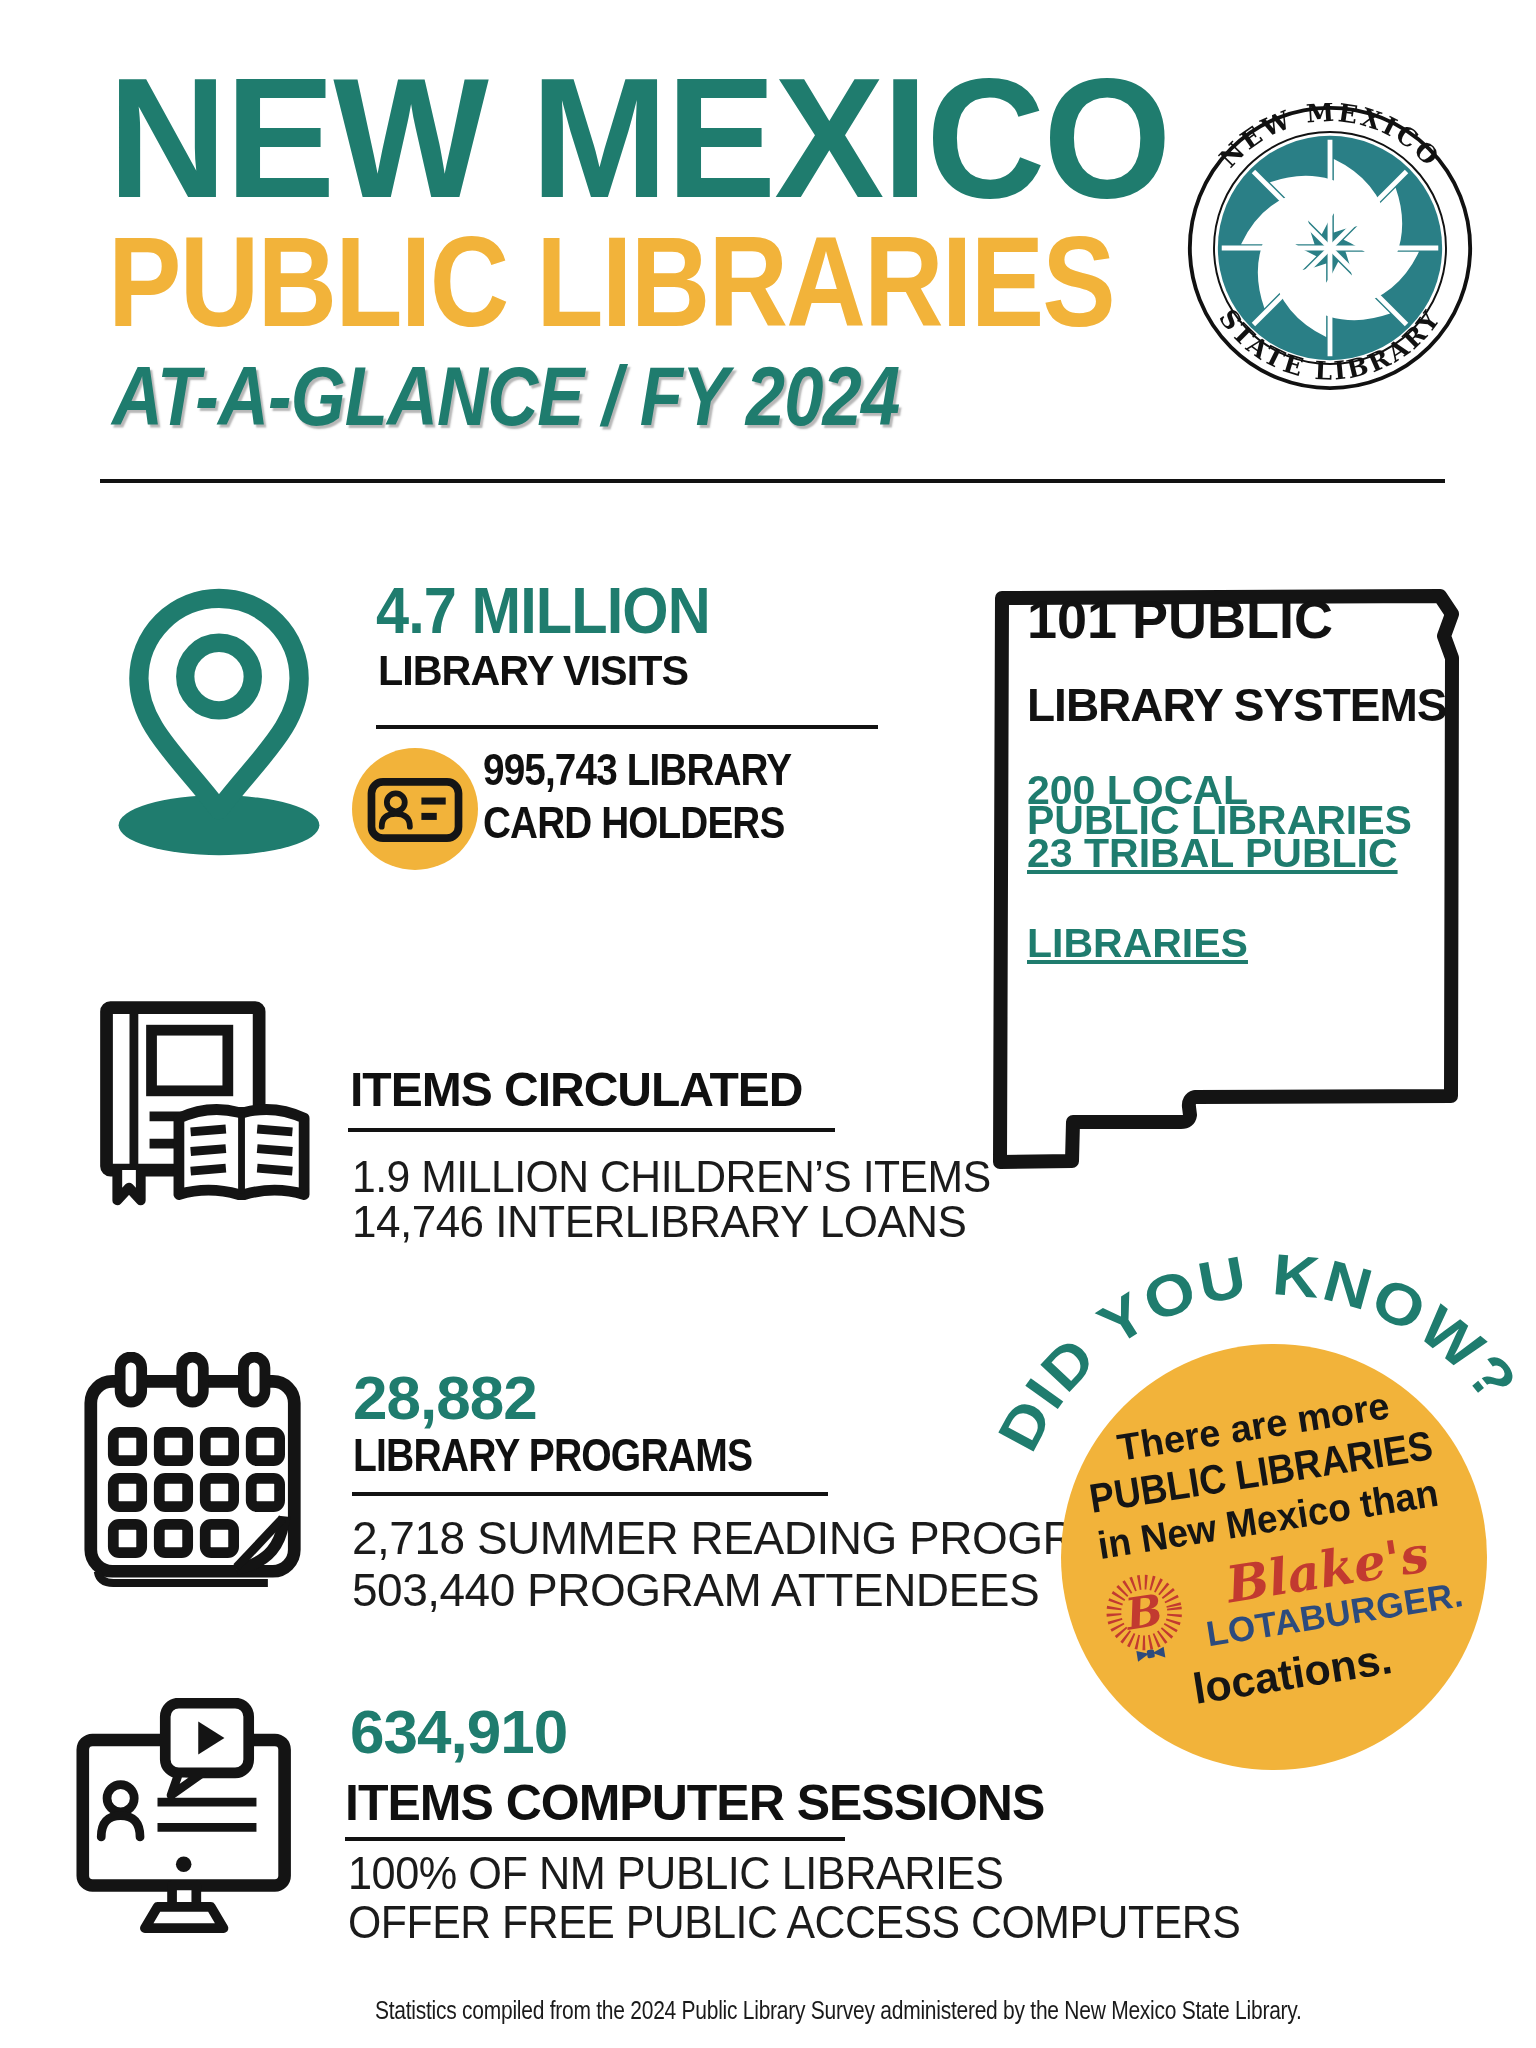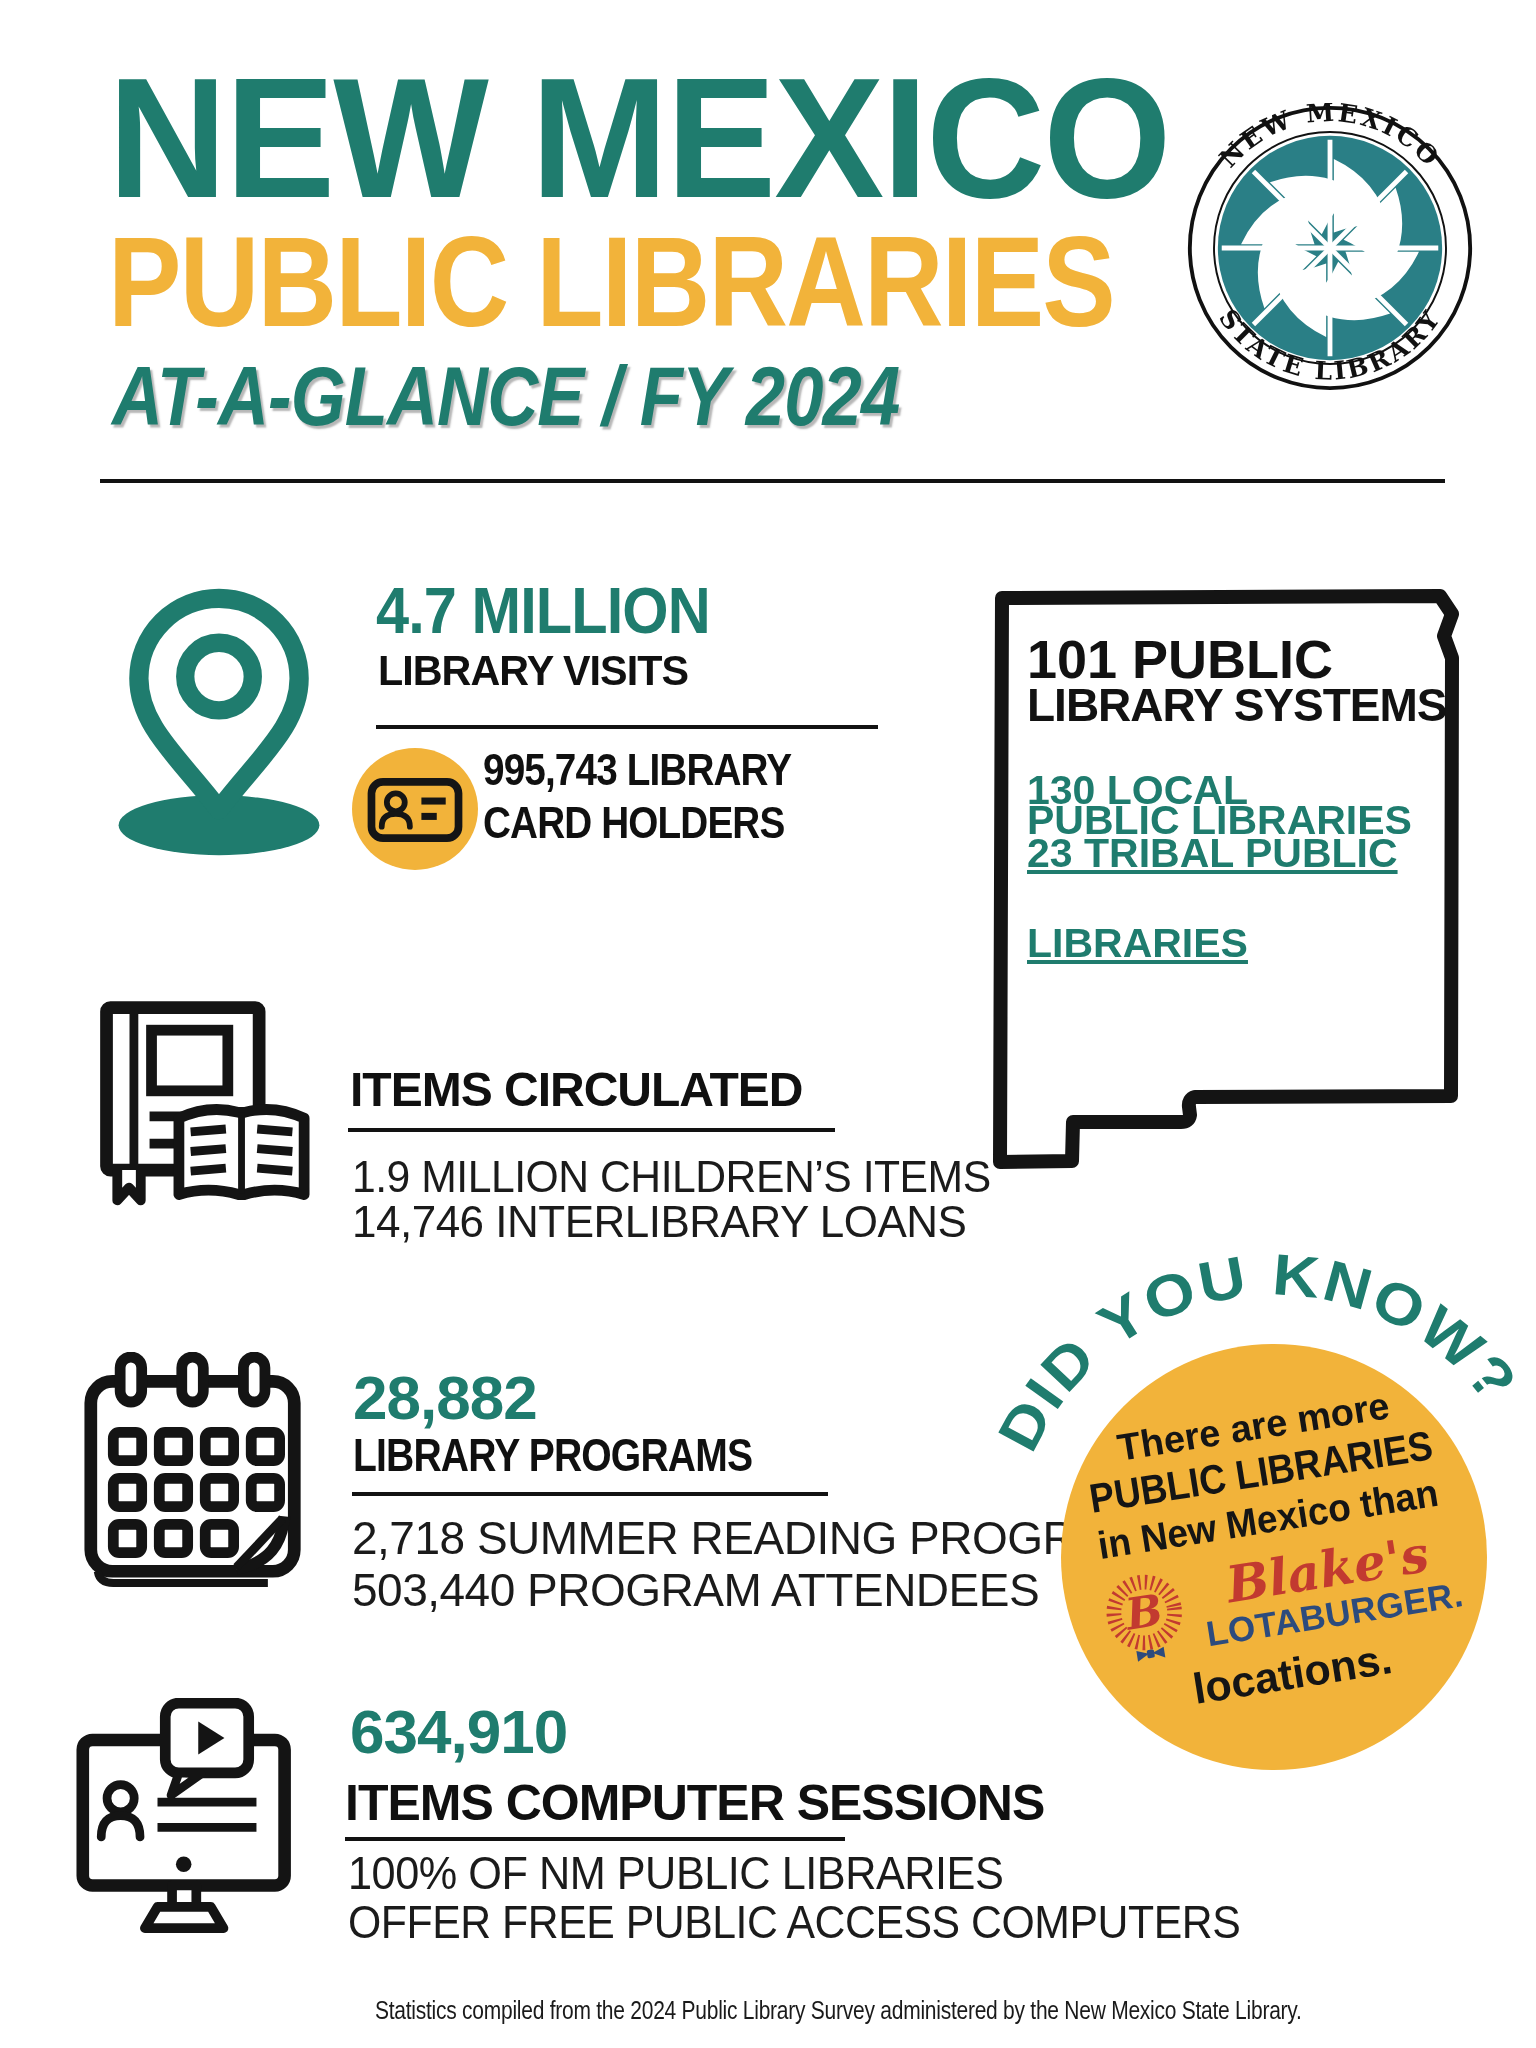--- a/index.html
+++ b/index.html
@@ -106,23 +106,23 @@
     <line x1="43" y1="18" x2="62" y2="18" stroke="#151515" stroke-width="5.5"></line>
     <line x1="43" y1="30" x2="55" y2="30" stroke="#151515" stroke-width="5.5"></line>
   </svg>
   <div class="abs lbl" style="left:483px;top:748px;font-size:44px;transform:scaleX(0.88);">995,743 LIBRARY</div>
   <div class="abs lbl" style="left:483px;top:801px;font-size:44px;transform:scaleX(0.88);">CARD HOLDERS</div>
 
   <svg class="abs" style="left:988px;top:588px;" width="480" height="590" viewBox="0 0 480 590">
     <path d="M 14 10 L 452 8 L 464 26 L 456 48 L 464 70 L 463 508 L 207 509
              Q 200 511 201 519 L 202 527 Q 201 534 193 534 L 85 534 L 84 573 L 12 574 Z" fill="none" stroke="#141414" stroke-width="14" stroke-linejoin="round" stroke-linecap="round"></path>
   </svg>
-  <div class="maptxt ink" style="left:1027px;top:632px;font-size:54px;letter-spacing:0;">101 PUBLIC</div>
+  <div class="maptxt ink" style="left:1027px;top:592px;font-size:54px;letter-spacing:0;">101 PUBLIC</div>
   <div class="maptxt ink" style="left:1027px;top:682px;font-size:46px;letter-spacing:-1px;">LIBRARY SYSTEMS</div>
-  <div class="maptxt teal" style="left:1027px;top:770px;font-size:41px;">130 LOCAL</div>
+  <div class="maptxt teal" style="left:1027px;top:770px;font-size:41px;">200 LOCAL</div>
   <div class="maptxt teal" style="left:1027px;top:800px;font-size:41px;">PUBLIC LIBRARIES</div>
   <div class="maptxt teal" style="left:1027px;top:833px;font-size:41px;text-decoration:underline;">23 TRIBAL PUBLIC</div>
   <div class="maptxt teal" style="left:1027px;top:923px;font-size:41px;text-decoration:underline;">LIBRARIES</div>
 
   <svg class="abs" style="left:85px;top:1000px;" width="225" height="212" viewBox="0 0 230 215">
     <rect x="22" y="7" width="156" height="166" rx="4" fill="none" stroke="#141414" stroke-width="13"></rect>
     <line x1="50" y1="10" x2="50" y2="170" stroke="#141414" stroke-width="9"></line>
     <path d="M 33 173 V 204 L 45 191 L 57 204 V 173" fill="#fff" stroke="#141414" stroke-width="10" stroke-linejoin="round"></path>
     <rect x="68" y="30" width="78" height="62" fill="none" stroke="#141414" stroke-width="11"></rect>
     <line x1="66" y1="118" x2="146" y2="118" stroke="#141414" stroke-width="10"></line>

